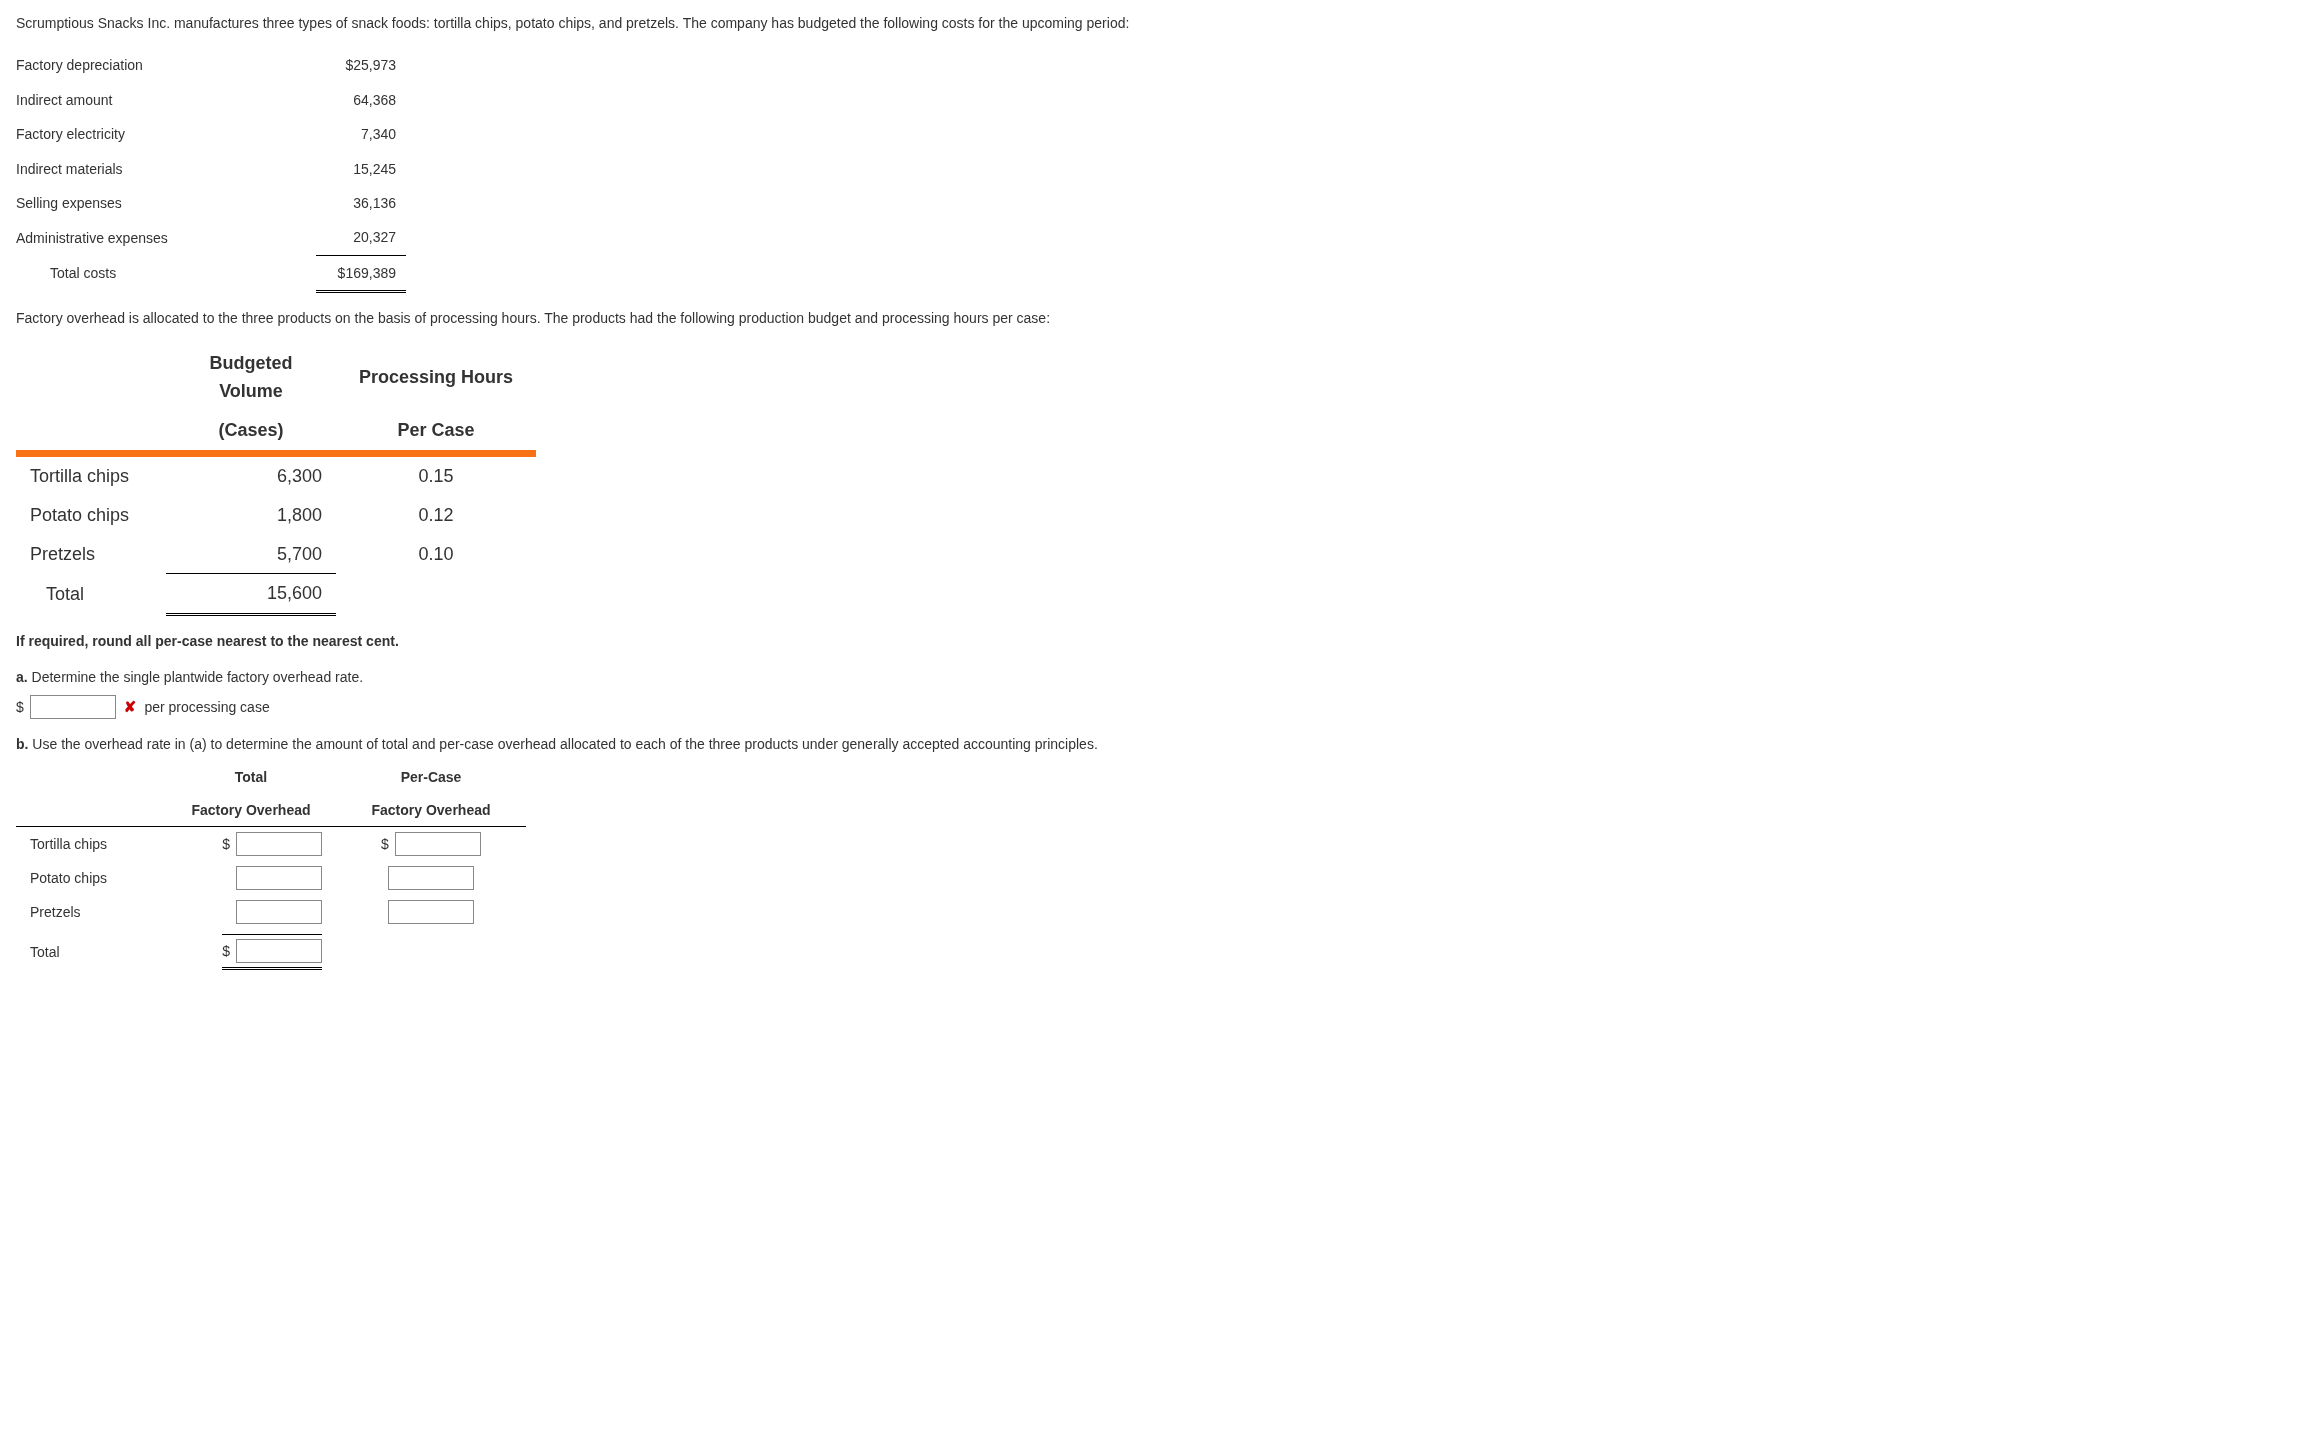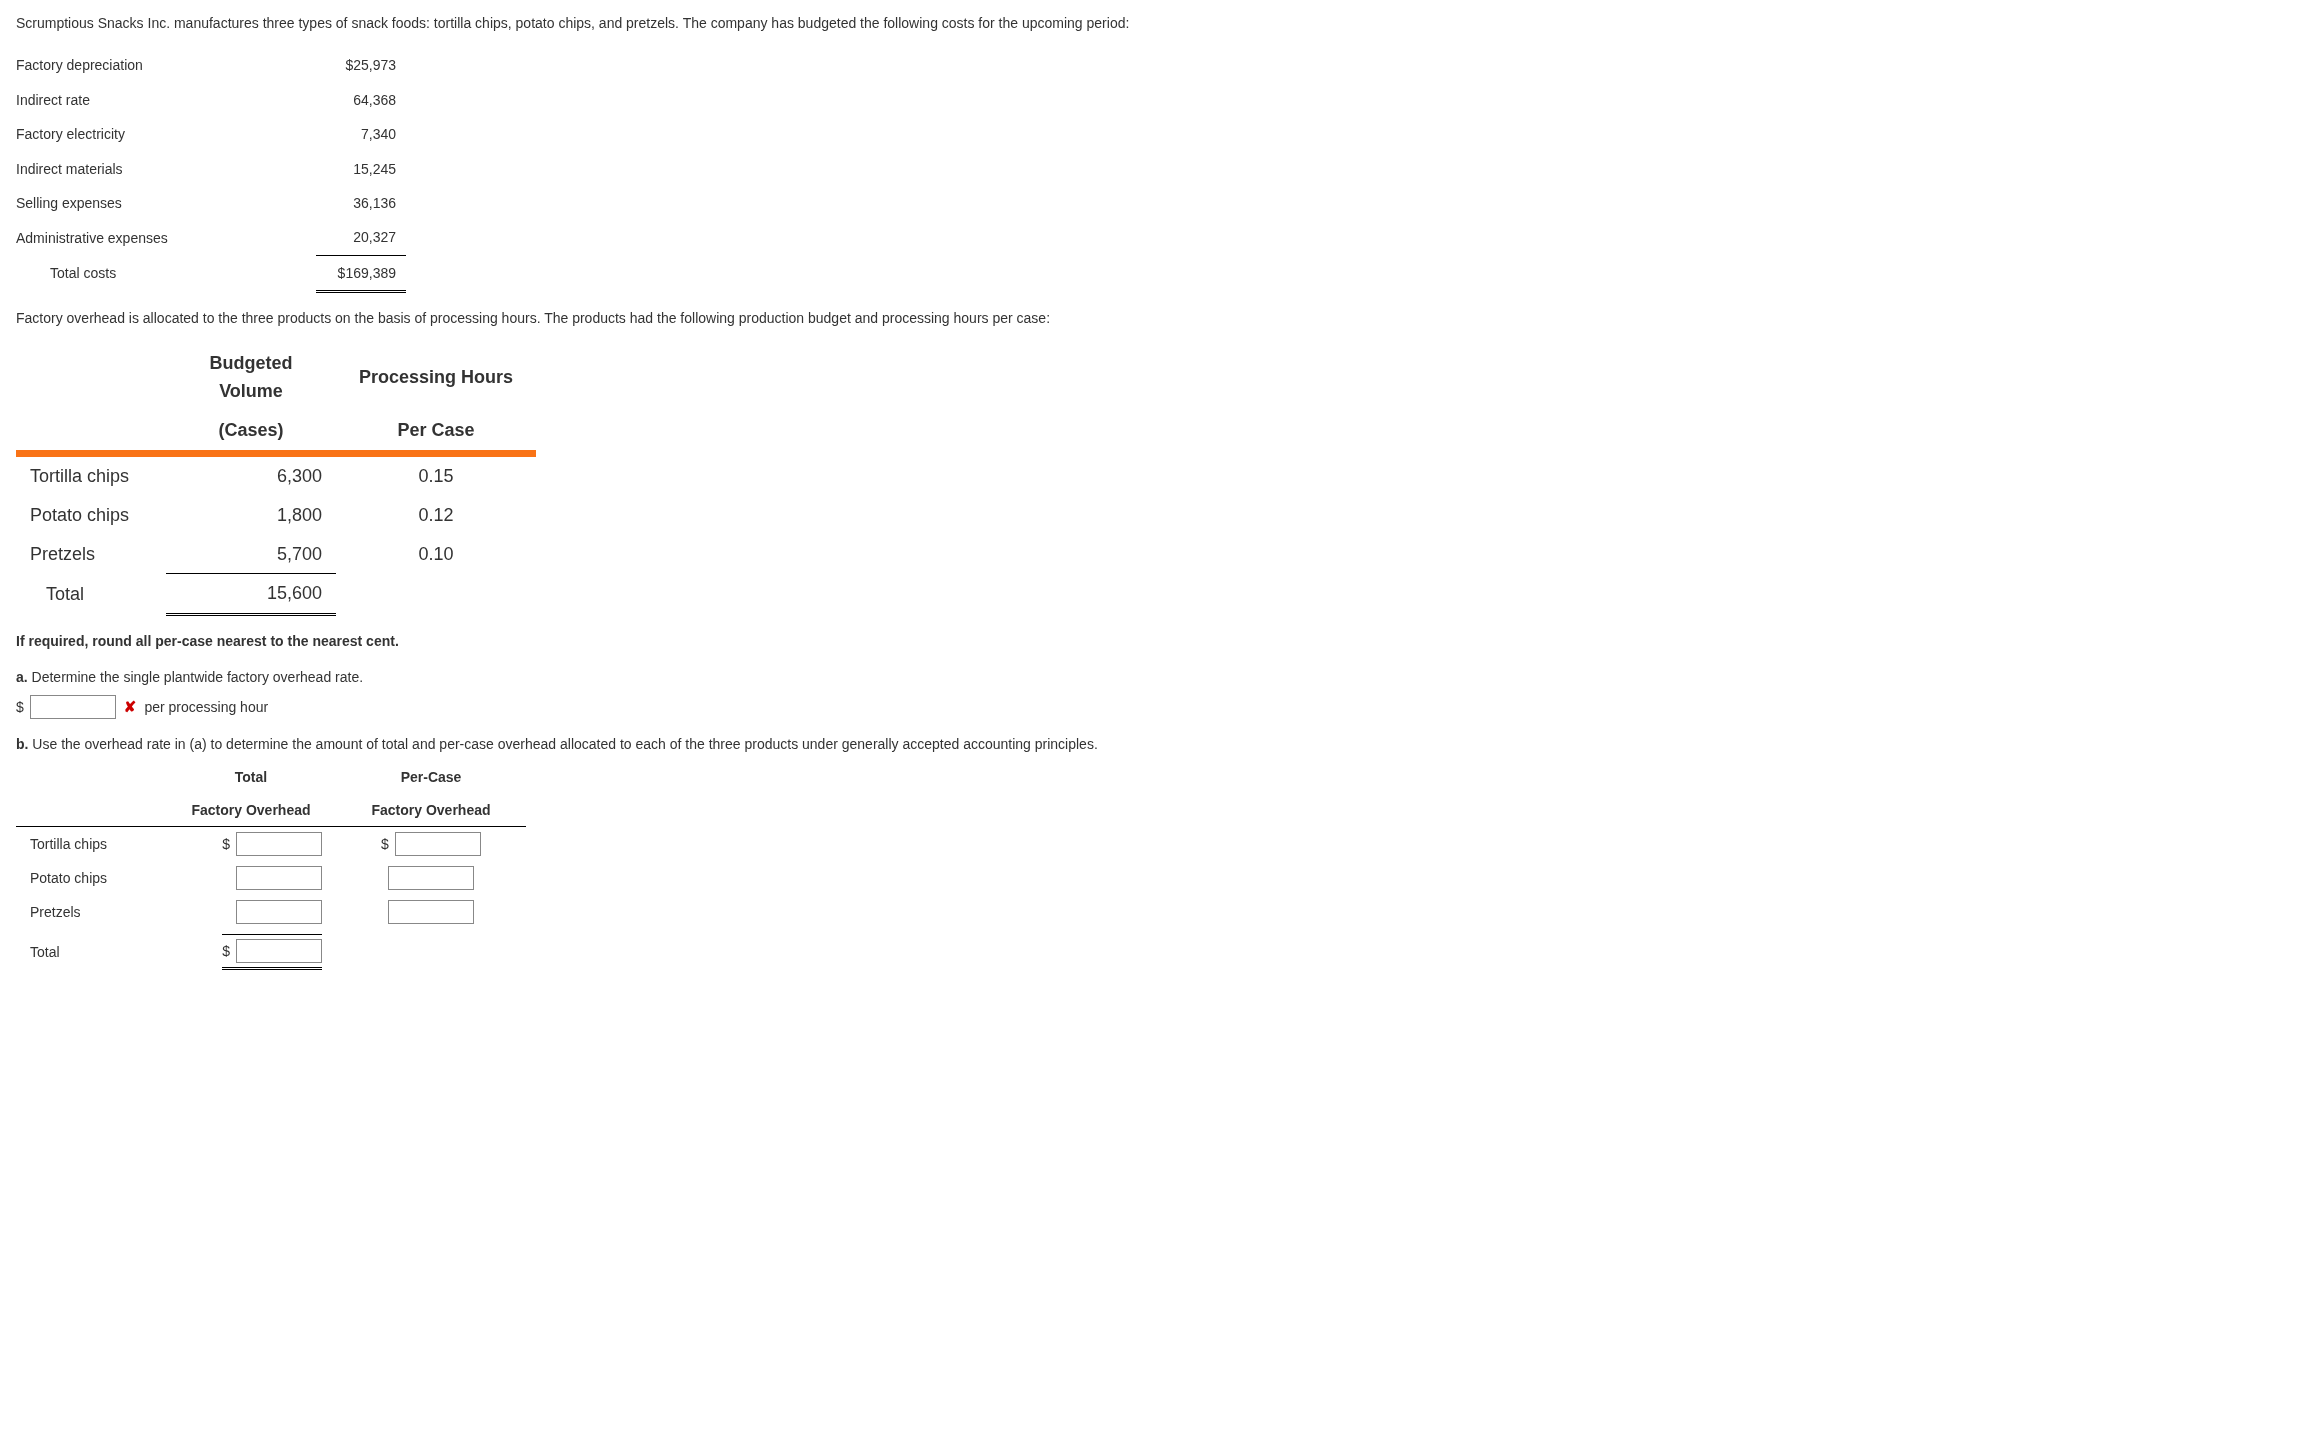--- a/index.html
+++ b/index.html
@@ -80,21 +80,21 @@
 
 <div class="intro">Scrumptious Snacks Inc. manufactures three types of snack foods: tortilla chips, potato chips, and pretzels. The company has budgeted the following costs for the upcoming period:</div>
 
 <table class="cost-table">
   <tbody>
       <tr>
     <td class="label-col">Factory depreciation</td>
     <td class="val-col">$25,973</td>
   </tr>
   <tr>
-    <td class="label-col">Indirect rate</td>
+    <td class="label-col">Indirect amount</td>
     <td class="val-col">64,368</td>
   </tr>
   <tr>
     <td class="label-col">Factory electricity</td>
     <td class="val-col">7,340</td>
   </tr>
   <tr>
     <td class="label-col">Indirect materials</td>
     <td class="val-col">15,245</td>
   </tr>
@@ -153,21 +153,21 @@
 <div class="bold-note">If required, round all per-case nearest to the nearest cent.</div>
 
 <div class="q-line">
   <span class="qtag">a.</span>
   <span>Determine the single plantwide factory overhead rate.</span>
 </div>
 <div class="answer-line">
   <span class="dollar">$</span>
   <input type="text" class="short-input" style="">
   <span class="x-mark">✘</span>
-  <span>per processing hour</span>
+  <span>per processing case</span>
 </div>
 
 <div class="q-line">
   <span class="qtag">b.</span>
   <span>Use the overhead rate in (a) to determine the amount of total and per-case overhead allocated to each of the three products under generally accepted accounting principles.</span>
 </div>
 
 <table class="oh-table">
   <tbody>
       <tr>

